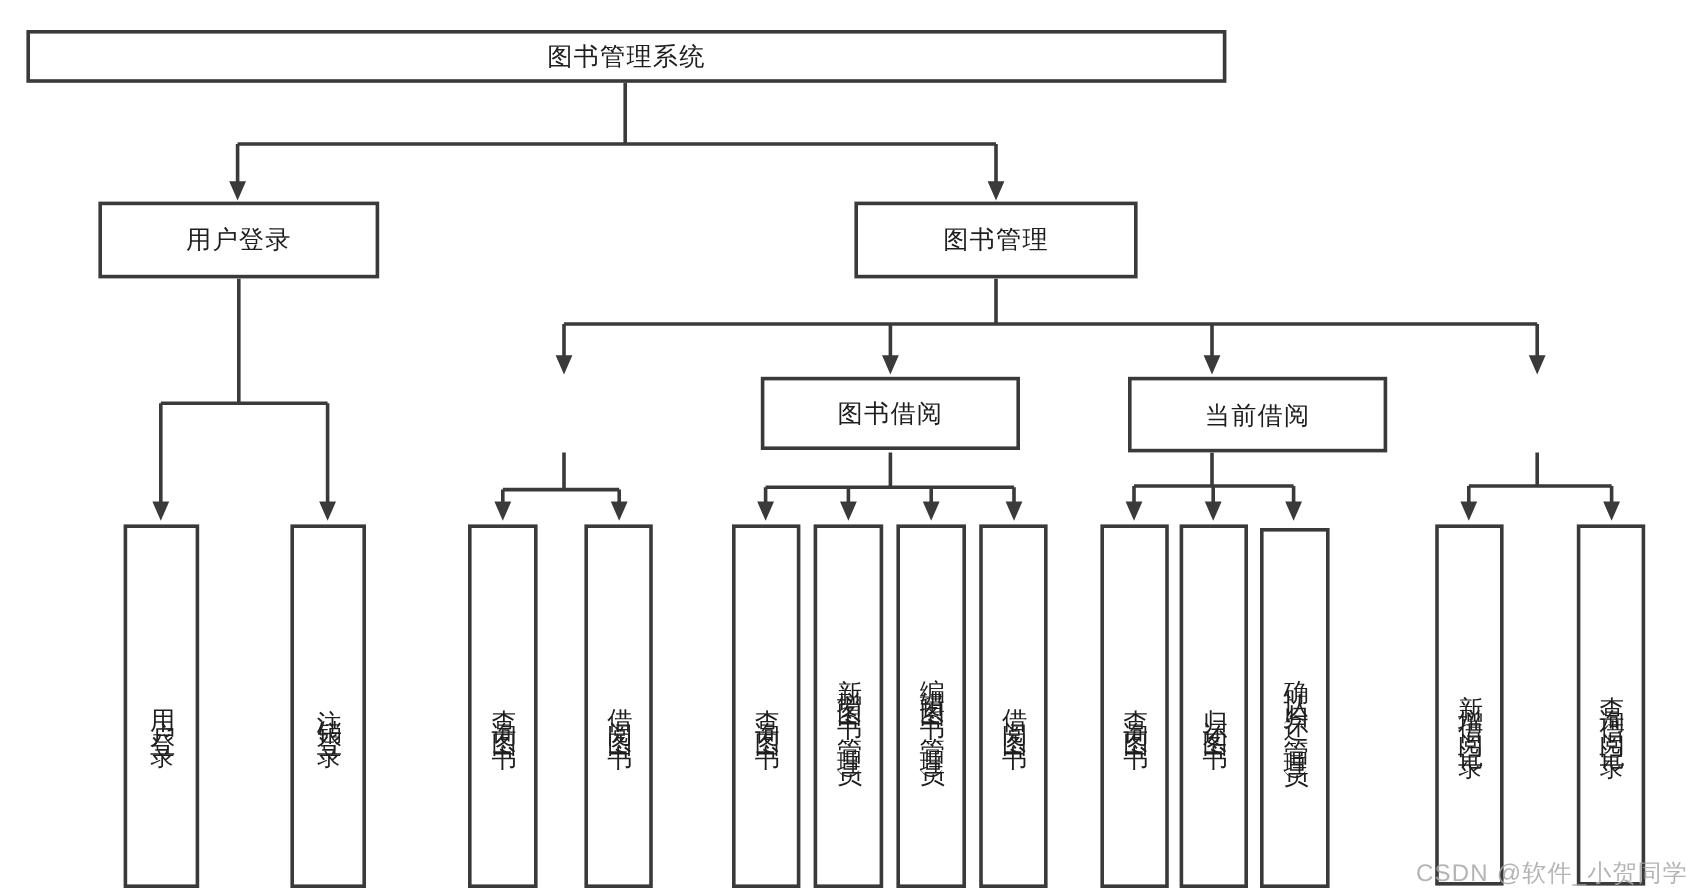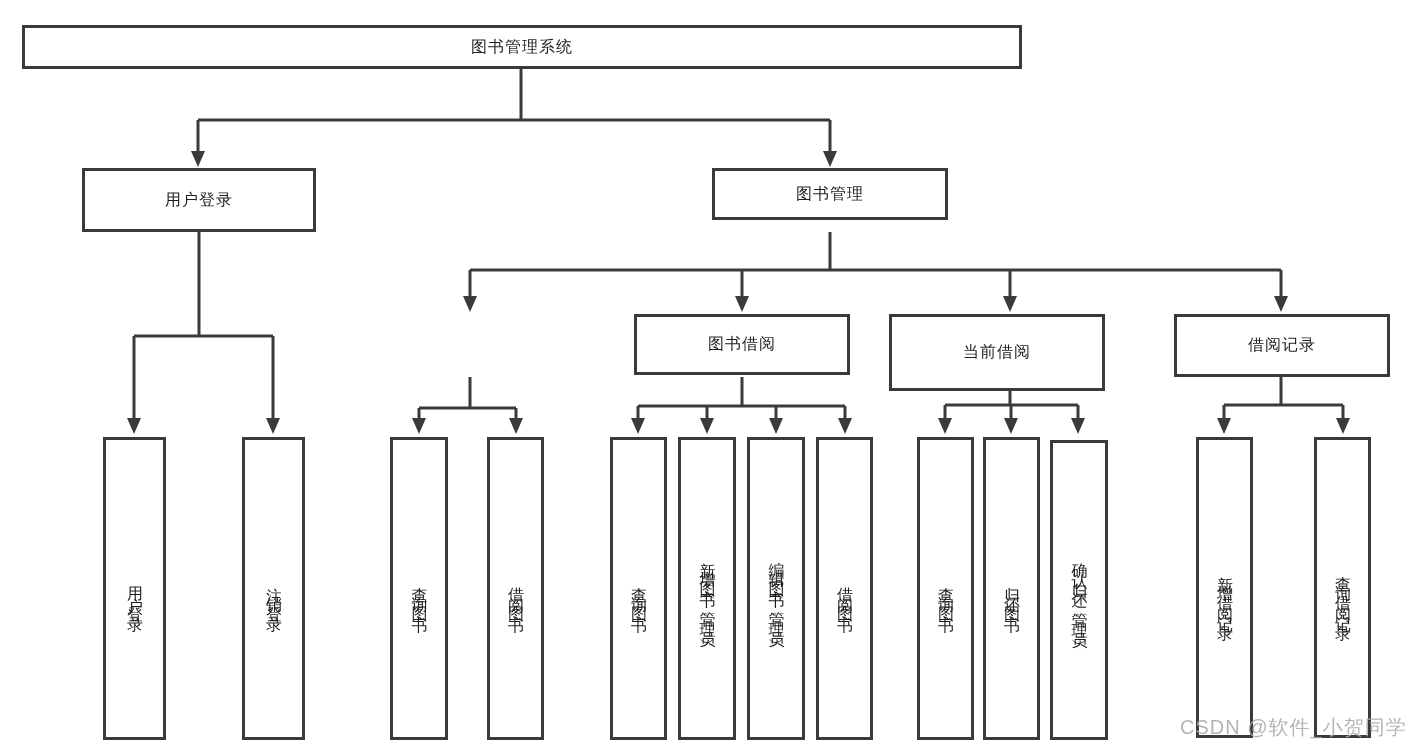--- a/index.html
+++ b/index.html
@@ -6,21 +6,21 @@
     --line:#3a3a3a; --border:#3a3a3a; --text:#1e1e1e; --wm:#a8a8a8; --bg:#ffffff;
   }
   html,body{margin:0;padding:0;background:var(--bg);}
   body{font-family:"Liberation Sans","DejaVu Sans",sans-serif;}
   .canvas{position:relative;width:1405px;height:747px;background:var(--bg);overflow:hidden;}
   .connectors{position:absolute;left:0;top:0;z-index:0;}
   .box{
     position:absolute;box-sizing:border-box;background:#fff;
     border:3px solid var(--border);color:var(--text);
     display:flex;align-items:center;justify-content:center;
-    font-size:16px;z-index:1;letter-spacing:1px;
+    font-size:21px;z-index:1;letter-spacing:1px;
   }
   .vtext{
     writing-mode:vertical-rl;text-orientation:mixed;
     letter-spacing:10px;padding-top:10px;line-height:1.05;
     white-space:nowrap;
   }
   .watermark{
     position:absolute;left:1180px;top:714px;z-index:2;
     font-size:20px;color:var(--wm);opacity:.85;letter-spacing:1px;white-space:nowrap;
   }
@@ -47,25 +47,24 @@
              M631 418 L645 418 L638 434 Z  M700 418 L714 418 L707 434 Z
              M769 418 L783 418 L776 434 Z  M838 418 L852 418 L845 434 Z
              M938 418 L952 418 L945 434 Z  M1004 418 L1018 418 L1011 434 Z
              M1071 418 L1085 418 L1078 434 Z
              M1217 418 L1231 418 L1224 434 Z M1336 418 L1350 418 L1343 434 Z" fill="#3a3a3a" stroke="none"></path>
   </svg>
 
   <div class="box" style="left:22px;top:25px;width:1000px;height:44px;">图书管理系统</div>
 
   <div class="box" style="left:82px;top:168px;width:234px;height:64px;">用户登录</div>
-  <div class="box" style="left:712px;top:168px;width:236px;height:52px;">图书管理</div>
+  <div class="box" style="left:712px;top:168px;width:236px;height:64px;">图书管理</div>
 
   <div class="box" style="left:634px;top:314px;width:216px;height:61px;">图书借阅</div>
-  <div class="box" style="left:889px;top:314px;width:216px;height:77px;">当前借阅</div>
-  <div class="box" style="left:1174px;top:314px;width:216px;height:63px;">借阅记录</div>
+  <div class="box" style="left:940px;top:314px;width:216px;height:63px;">当前借阅</div>
 
   <div class="box" style="left:103px;top:437px;width:63px;height:303px;">
     <span class="vtext">用户登录</span>
   </div>
   <div class="box" style="left:242px;top:437px;width:63px;height:303px;">
     <span class="vtext">注销登录</span>
   </div>
 
   <div class="box" style="left:390px;top:437px;width:58px;height:303px;">
     <span class="vtext">查询图书</span>

